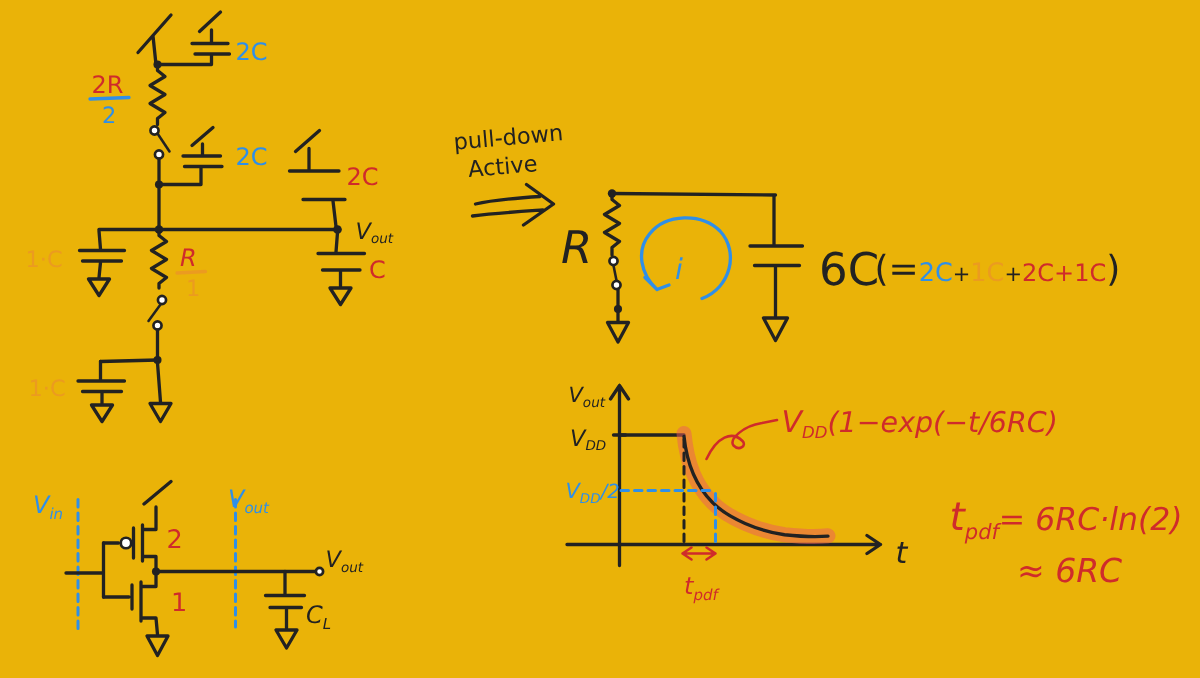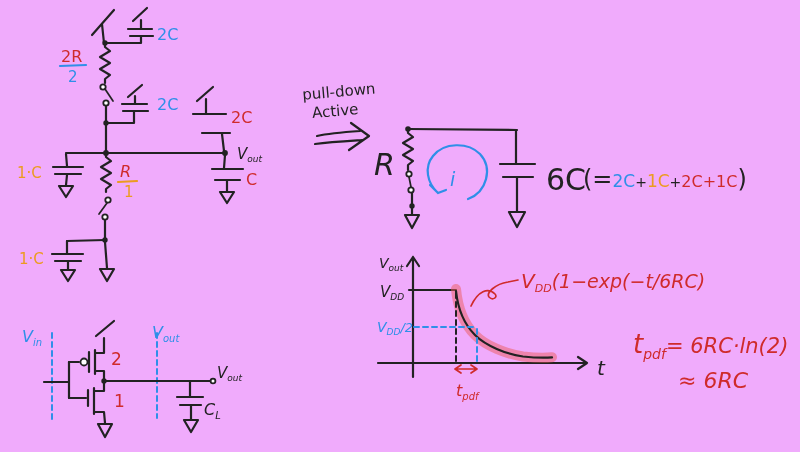--- a/index.html
+++ b/index.html
@@ -1,16 +1,16 @@
 <!DOCTYPE html>
 <html style="--ink: #222222; --blue: #2f8fe8; --red: #cf2b2b; --orange: #eb9b20; --highlight: rgba(236,92,92,0.5);"><head>
 <meta charset="utf-8">
 <style>
   html,body{margin:0;padding:0;background:#fff;}
-  .canvas{position:relative;width:800px;height:452px;background:#f0abfc;overflow:hidden;}
+  .canvas{position:relative;width:800px;height:452px;background:#eab308;overflow:hidden;}
   svg text{font-family:"DejaVu Sans", sans-serif; fill:var(--ink);}
   .it{font-style:italic;}
   .s{stroke:var(--ink);stroke-width:2.2;fill:none;stroke-linecap:round;stroke-linejoin:round;}
   .sw15{stroke-width:1.7;}
   .sb{stroke:var(--blue);}
   .sr{stroke:var(--red);}
   .so{stroke:var(--orange);}
   .dash{stroke-dasharray:5 4;stroke-width:2;}
   .hl{stroke:var(--highlight);stroke-width:10;fill:none;stroke-linecap:round;stroke-linejoin:round;} .f-blue{fill:var(--blue);} .f-red{fill:var(--red);} .f-orange{fill:var(--orange);}
   .dot{fill:var(--ink);stroke:none;}

